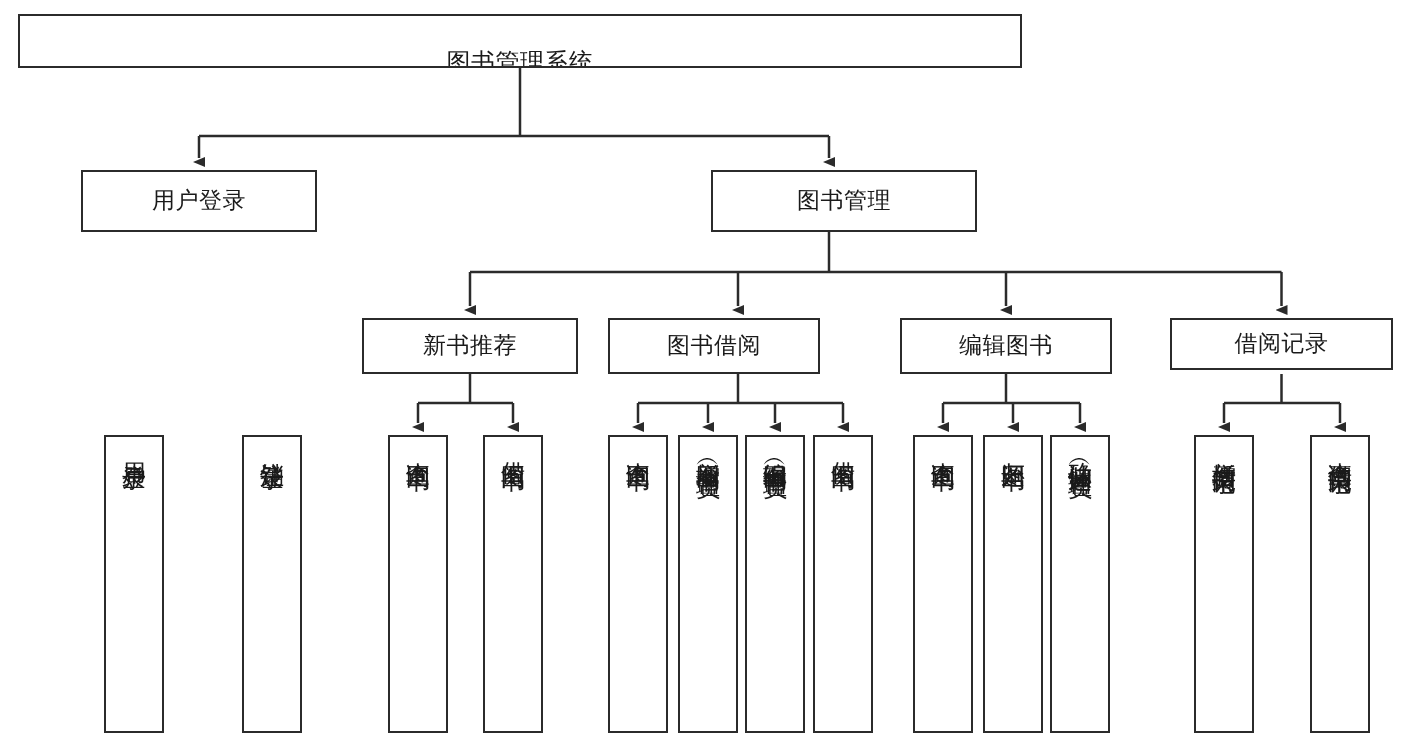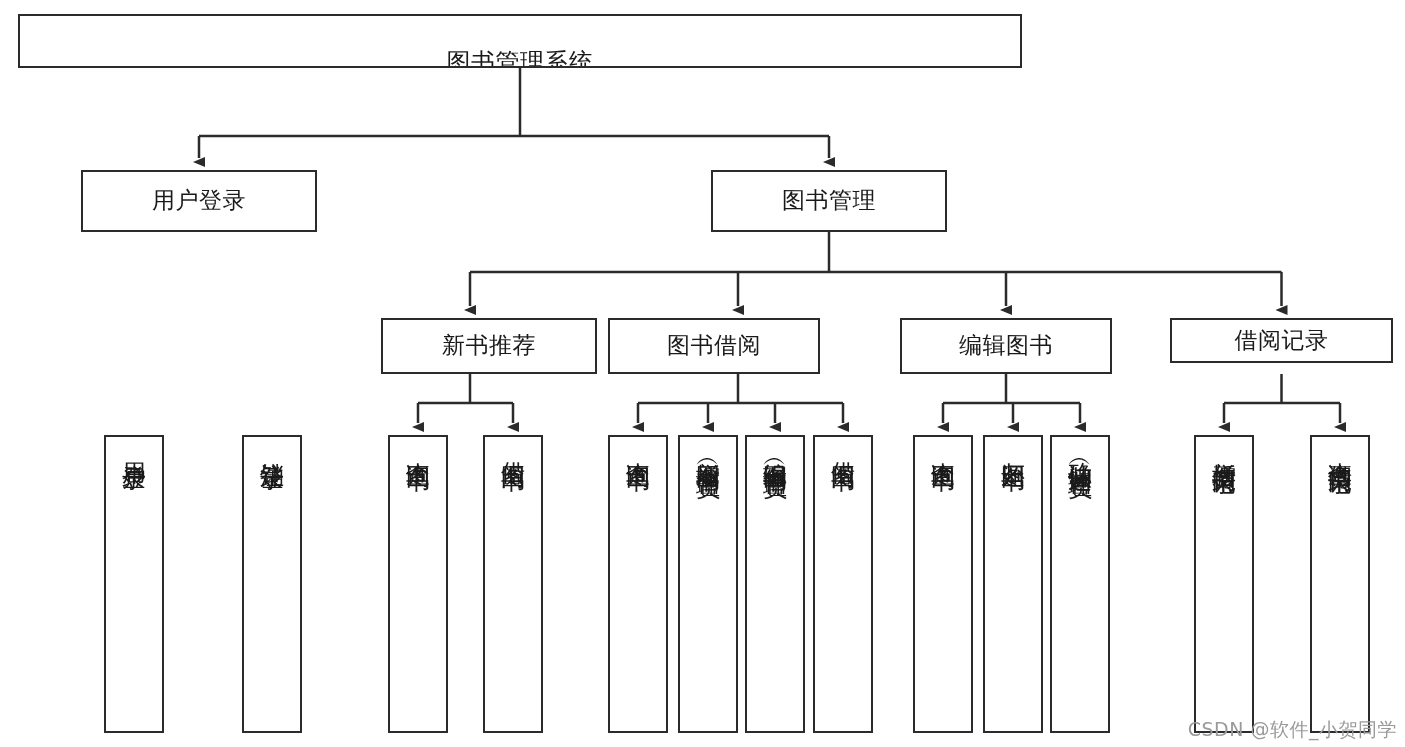--- a/index.html
+++ b/index.html
@@ -120,33 +120,33 @@
         <line x1="1340" y1="403" x2="1340" y2="423" stroke="#2b2b2b" stroke-width="2.5" marker-end="url(#arrowhead)"></line>
       </g>
   </svg>
   <div id="node-layer">
       <div class="node horiz root" style="left: 18px; top: 14px; width: 1004px; height: 54px;">
         <span class="label">图书管理系统</span>
       </div>
       <div class="node horiz" style="left: 81px; top: 170px; width: 236px; height: 62px;">
         <span class="label">用户登录</span>
       </div>
-      <div class="node horiz" style="left: 711px; top: 170px; width: 236px; height: 62px;">
+      <div class="node horiz" style="left: 711px; top: 170px; width: 266px; height: 62px;">
         <span class="label">图书管理</span>
       </div>
-      <div class="node horiz" style="left: 362px; top: 318px; width: 216px; height: 56px; margin-left: 19px;">
+      <div class="node horiz" style="left: 362px; top: 318px; width: 216px; height: 56px;">
         <span class="label">新书推荐</span>
       </div>
       <div class="node horiz" style="left: 608px; top: 318px; width: 212px; height: 56px;">
         <span class="label">图书借阅</span>
       </div>
       <div class="node horiz" style="left: 900px; top: 318px; width: 212px; height: 56px;">
         <span class="label">编辑图书</span>
       </div>
-      <div class="node horiz" style="left: 1170px; top: 318px; width: 223px; height: 45px;">
+      <div class="node horiz" style="left: 1170px; top: 318px; width: 223px; height: 52px;">
         <span class="label">借阅记录</span>
       </div>
       <div class="node vert tall" style="left: 104px; top: 435px; width: 60px; height: 298px;">
         <span class="label">用户登录</span>
       </div>
       <div class="node vert tall" style="left: 242px; top: 435px; width: 60px; height: 298px;">
         <span class="label">注销登录</span>
       </div>
       <div class="node vert tall" style="left: 388px; top: 435px; width: 60px; height: 298px;">
         <span class="label">查询图书</span>
@@ -175,14 +175,13 @@
       <div class="node vert tall" style="left: 1050px; top: 435px; width: 60px; height: 298px;">
         <span class="label">确认归还（管理员）</span>
       </div>
       <div class="node vert tall" style="left: 1194px; top: 435px; width: 60px; height: 298px;">
         <span class="label">新增借阅记录</span>
       </div>
       <div class="node vert tall" style="left: 1310px; top: 435px; width: 60px; height: 298px;">
         <span class="label">查询借阅记录</span>
       </div>
     </div>
-  <div class="watermark">CSDN @软件_小贺同学</div>
 </div>
 
 </body></html>

